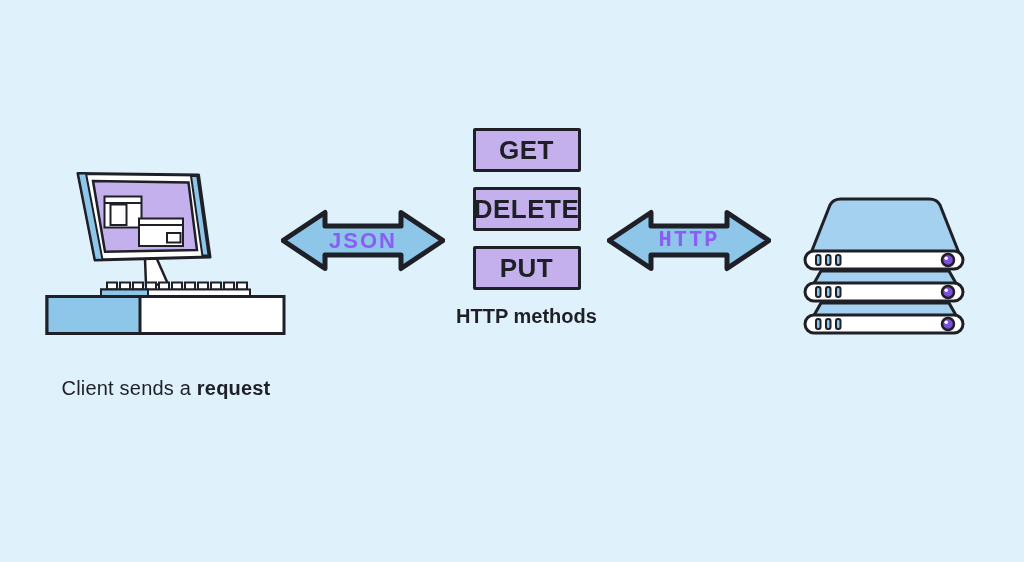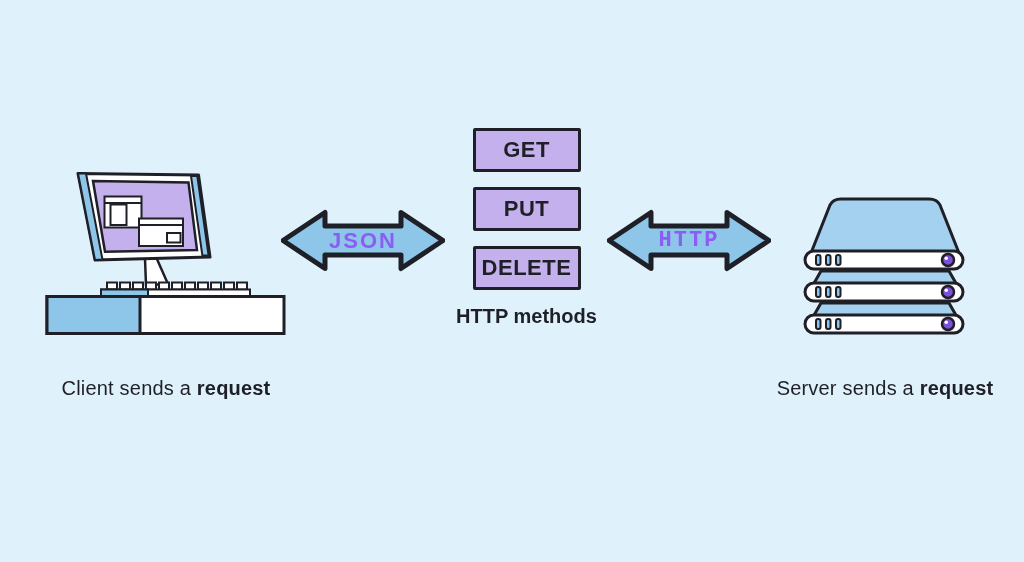--- a/index.html
+++ b/index.html
@@ -29,21 +29,21 @@
     position:absolute;inset:0;display:flex;align-items:center;justify-content:center;
     color:#8b5cf6;font-weight:700;font-size:22px;letter-spacing:2px;
   }
 
   
   .methods{position:absolute;left:446px;top:128px;width:161px;}
   .method-box{
     box-sizing:border-box;width:108px;height:44px;margin:0 auto 15px auto;
     background:var(--purple,#C3B0EC);border:3px solid var(--ink,#1F2027);border-radius:2px;
     display:flex;align-items:center;justify-content:center;
-    font-weight:700;font-size:22px;letter-spacing:.5px;color:var(--ink,#1F2027);
+    font-weight:700;font-size:26px;letter-spacing:.5px;color:var(--ink,#1F2027);
   }
   .methods-title{margin:14px 0 16px 0;text-align:center;font-weight:700;font-size:20px;}
 
   
   .f-white{fill:#fff;}
   .f-blue{fill:var(--blue,#8DC6E9);}
   .f-bluesoft{fill:var(--blue-soft,#A3D1EF);}
   .f-purple{fill:var(--purple,#C3B0EC);}
   .f-led{fill:var(--led,#7C4FE0);}
   .s-ink{stroke:var(--ink,#1F2027);}
@@ -103,24 +103,24 @@
       <path class="f-blue s-ink" stroke-width="5" stroke-linejoin="round" d="M 2 31 L 44 3 L 44 16.5 L 120 16.5 L 120 3 L 162 31 L 120 59 L 120 45.5 L 44 45.5 L 44 59 Z"></path>
     </svg>
     <div class="arrow-label">JSON</div>
   </div>
 
   <div class="methods">
     <div class="method-box">
       <span>GET</span>
     </div>
     <div class="method-box">
-      <span>PUT</span>
+      <span>DELETE</span>
     </div>
     <div class="method-box">
-      <span>DELETE</span>
+      <span>PUT</span>
     </div>
     <p class="methods-title">HTTP methods</p>
   </div>
 
   <div class="arrow arrow-http">
     <svg width="164" height="63" viewBox="0 0 164 62">
       <path class="f-blue s-ink" stroke-width="5" stroke-linejoin="round" d="M 2 31 L 44 3 L 44 16.5 L 120 16.5 L 120 3 L 162 31 L 120 59 L 120 45.5 L 44 45.5 L 44 59 Z"></path>
     </svg>
     <div class="arrow-label">HTTP</div>
   </div>
@@ -153,17 +153,15 @@
 
       <g>
         <circle class="f-led s-ink" stroke-width="2.5" cx="158" cy="64" r="6"></circle>
           <circle fill="#fff" cx="156.2" cy="62.2" r="1.8"></circle>
         <circle class="f-led s-ink" stroke-width="2.5" cx="158" cy="96" r="6"></circle>
           <circle fill="#fff" cx="156.2" cy="94.2" r="1.8"></circle>
         <circle class="f-led s-ink" stroke-width="2.5" cx="158" cy="128" r="6"></circle>
           <circle fill="#fff" cx="156.2" cy="126.2" r="1.8"></circle>
       </g>
     </svg>
-    <p class="caption"><span>Server sends a</span>
-      <b>request</b></p>
   </div>
 
 </div>
 
 </body></html>

